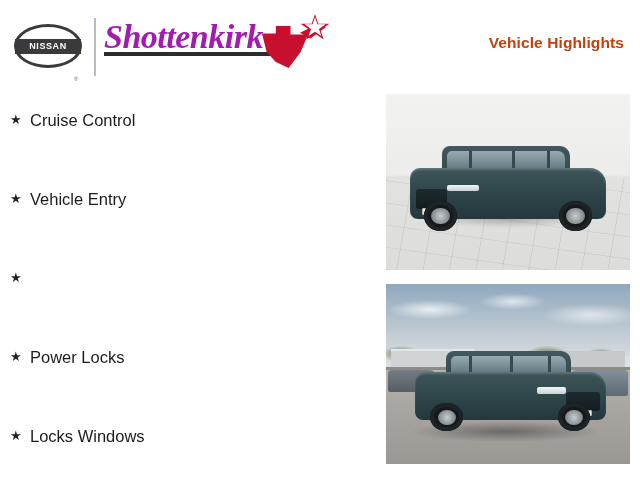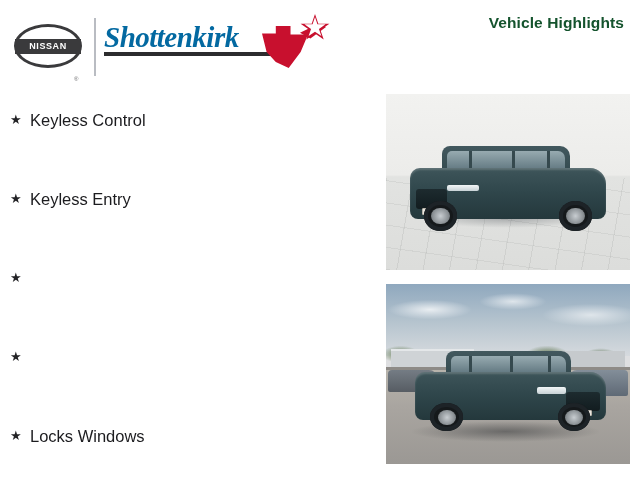--- a/index.html
+++ b/index.html
@@ -73,23 +73,23 @@
   
   .shott {
     position: absolute;
     left: 96px; top: 14px;
     width: 180px;
   }
   .shott-name {
     font-family: "Liberation Serif", serif;
     font-style: italic;
     font-weight: bold;
-    font-size: 29px;
+    font-size: 34px;
     line-height: 34px;
-    color: #0369a1;
+    color: #a21caf;
     letter-spacing: -0.5px;
     white-space: nowrap;
   }
   .shott-underline {
     width: 172px; height: 4px;
     background: #2c2c2e;
     margin-top: -2px;
   }
   .shott-sub {
     margin-top: 3px;
@@ -129,24 +129,24 @@
   .tx .star-in {
     position: absolute;
     left: 48px; top: 3px;
     width: 22px; height: 21px;
     background: #ffffff;
     clip-path: polygon(50% 0%, 61% 35%, 98% 35%, 68% 57%, 79% 91%, 50% 70%, 21% 91%, 32% 57%, 2% 35%, 39% 35%);
   }
 
   .page-title {
     position: absolute;
-    right: 16px; top: 14px;
+    right: 16px; top: 34px;
     font-size: 15.5px;
     font-weight: bold;
-    color: #14532d;
+    color: #c2410c;
     letter-spacing: 0.1px;
     white-space: nowrap;
   }
 
   
   .features {
     position: absolute;
     left: 10px; top: 100px;
     width: 360px;
   }
@@ -404,34 +404,35 @@
 
     </div>
 
     <div class="page-title">Vehicle Highlights</div>
   </div>
 
   <div class="features">
 
     <div class="feature-row">
       <div class="bullet-star">★</div>
-      <div class="feature-label">Keyless Control</div>
+      <div class="feature-label">Cruise Control</div>
     </div>
 
     <div class="feature-row">
       <div class="bullet-star">★</div>
-      <div class="feature-label">Keyless Entry</div>
+      <div class="feature-label">Vehicle Entry</div>
     </div>
 
     <div class="feature-row">
       <div class="bullet-star">★</div>
     </div>
 
     <div class="feature-row">
       <div class="bullet-star">★</div>
+      <div class="feature-label">Power Locks</div>
     </div>
 
     <div class="feature-row">
       <div class="bullet-star">★</div>
       <div class="feature-label">Locks Windows</div>
     </div>
 
   </div>
 
   <div class="photo" id="photo-studio">

